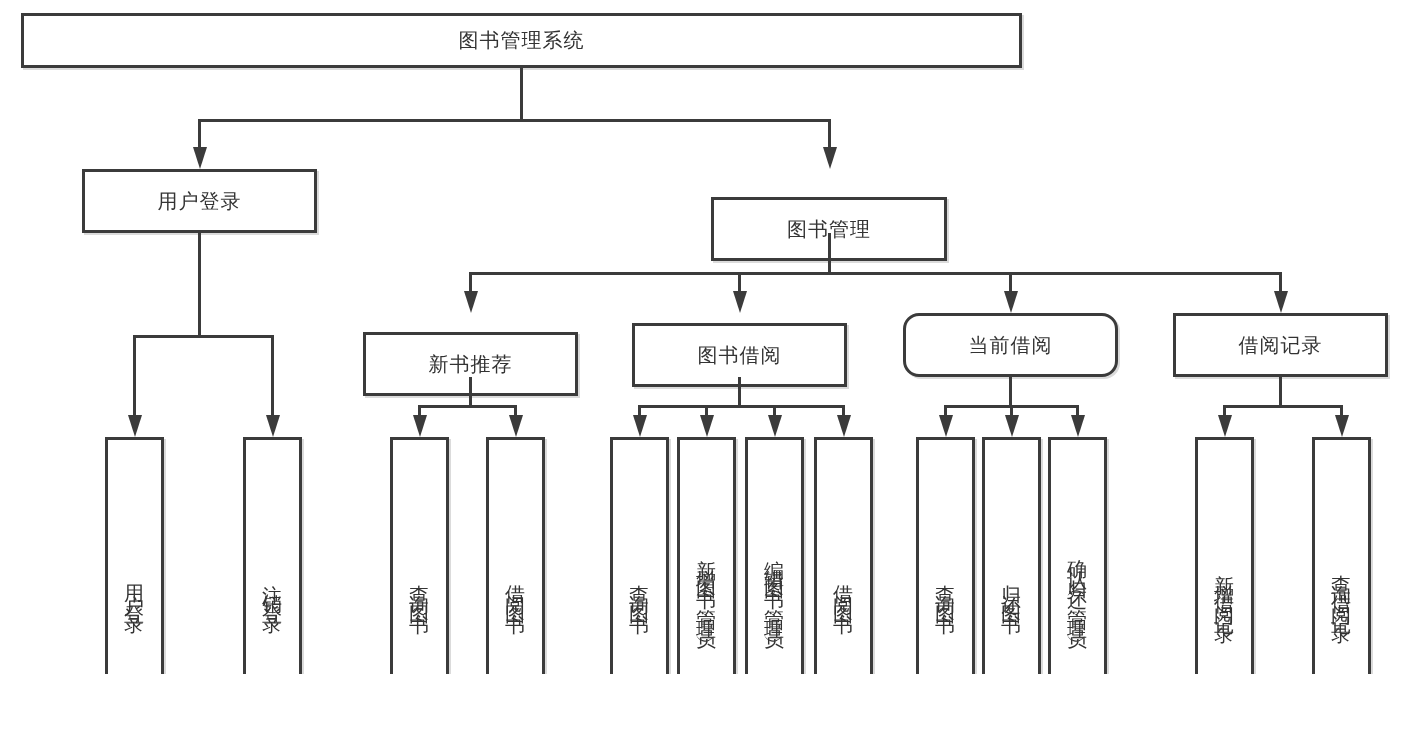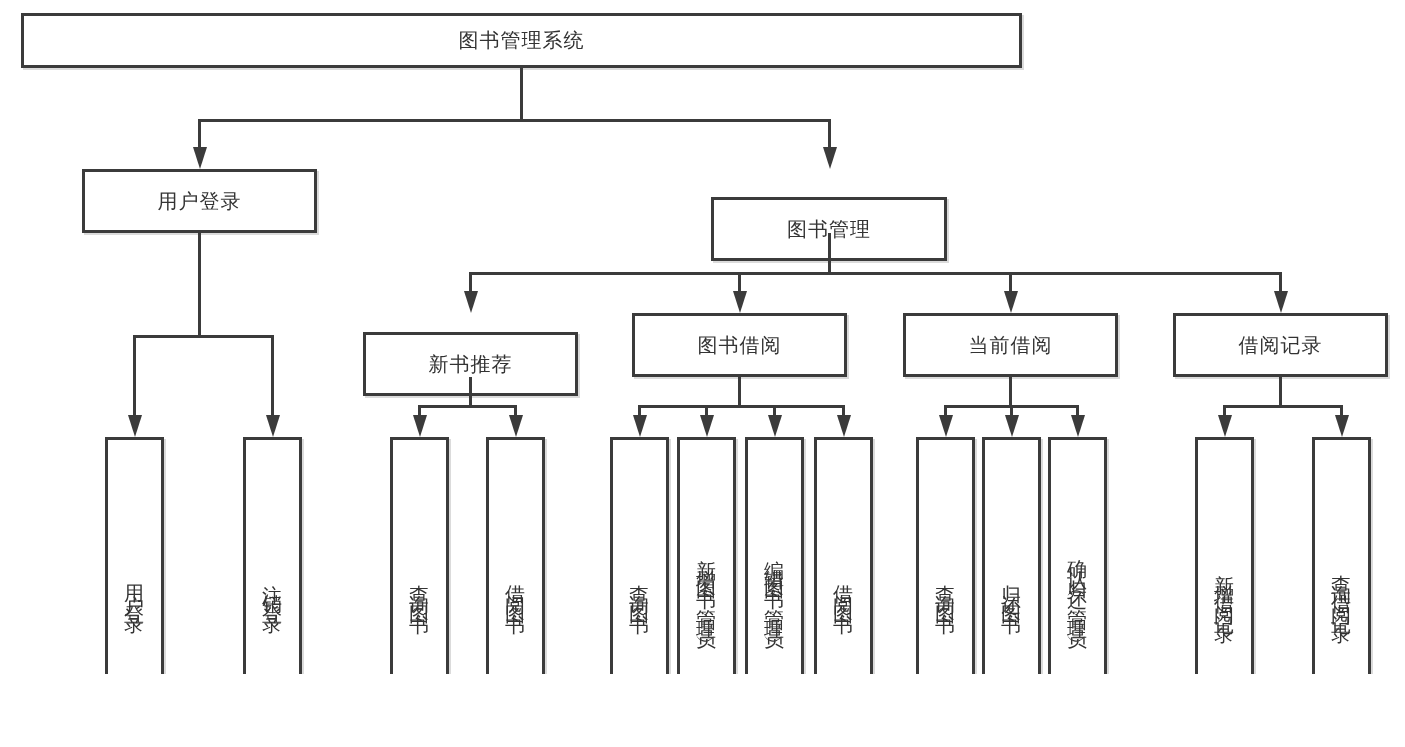--- a/index.html
+++ b/index.html
@@ -73,24 +73,24 @@
   <div class="line" style="left:738px;top:272px;width:3px;height:19px;"></div>
   <div class="arrow" style="left:733px;top:291px;"></div>
   <div class="line" style="left:1009px;top:272px;width:3px;height:19px;"></div>
   <div class="arrow" style="left:1004px;top:291px;"></div>
   <div class="line" style="left:1279px;top:272px;width:3px;height:19px;"></div>
   <div class="arrow" style="left:1274px;top:291px;"></div>
 
   <div class="node h" style="left:363px;top:316px;width:215px;height:64px;margin-top:16px;">
     <span>新书推荐</span>
   </div>
-  <div class="node h" style="left:632px;top:313px;width:215px;height:64px;">
+  <div class="node h" style="left:632px;top:323px;width:215px;height:64px;">
     <span>图书借阅</span>
   </div>
-  <div class="node h" style="left:903px;top:313px;width:215px;height:64px;">
+  <div class="node h" style="left:903px;top:313px;width:215px;height:64px;border-radius:16px;">
     <span>当前借阅</span>
   </div>
   <div class="node h" style="left:1173px;top:313px;width:215px;height:64px;">
     <span>借阅记录</span>
   </div>
 
   <div class="line" style="left:469px;top:377px;width:3px;height:28px;"></div>
   <div class="line" style="left:418px;top:405px;width:99px;height:3px;"></div>
   <div class="line" style="left:418px;top:405px;width:3px;height:10px;"></div>
   <div class="arrow" style="left:413px;top:415px;"></div>

